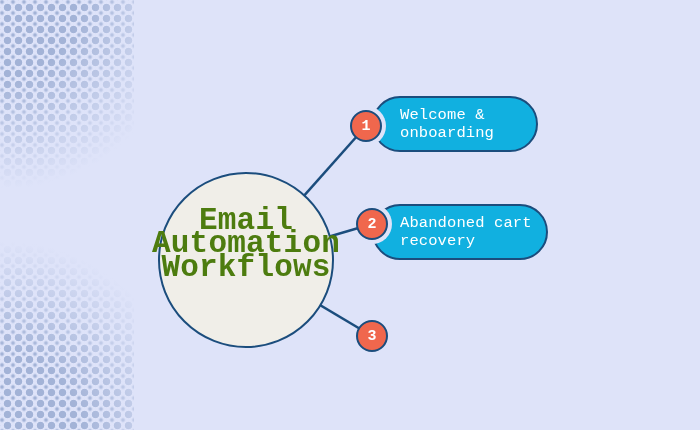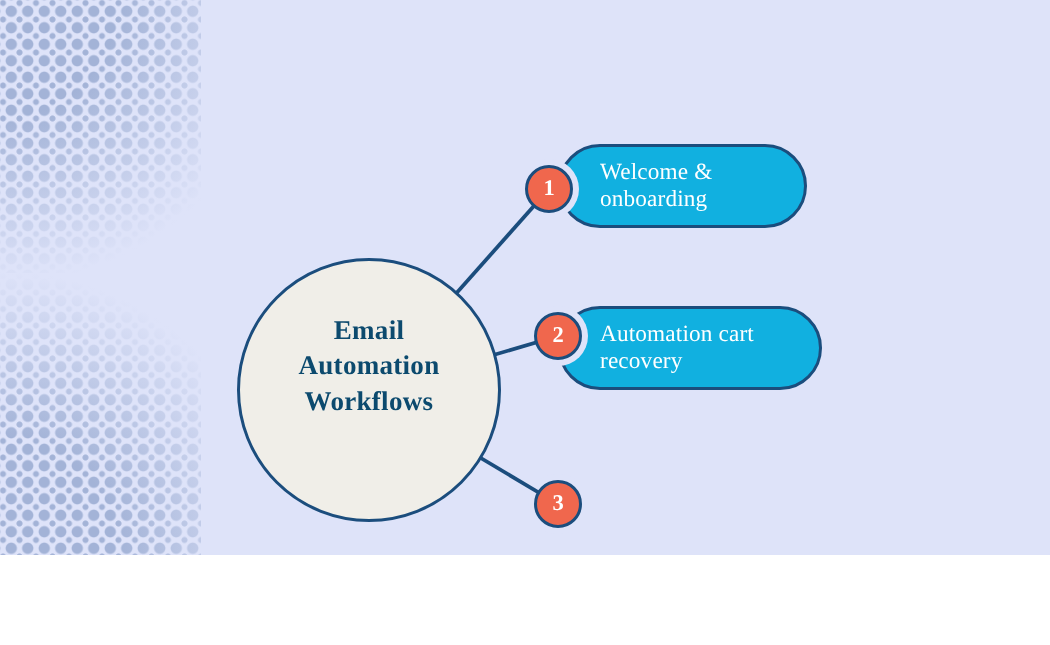--- a/index.html
+++ b/index.html
@@ -1,22 +1,22 @@
 <!DOCTYPE html>
 <html><head>
 <meta charset="utf-8">
 <style>
   html, body { margin: 0; padding: 0; }
   .stage {
     position: relative;
     width: 700px;
-    height: 370px;
+    height: 430px;
     background: #dee3f9;
     overflow: hidden;
-    font-family: Liberation Serif, serif;
+    font-family: Liberation Mono, monospace;
   }
 
   
   .halftone {
     position: absolute;
     left: 0;
     width: 134px;
     height: 188px;
     background-image:
       radial-gradient(circle, #a3b3d7 3.4px, rgba(163,179,215,0) 4.1px),
@@ -93,23 +93,23 @@
     box-sizing: border-box;
     border-radius: 50%;
     background: #f0eee8;
     border: 2.5px solid #1b4d7d;
     display: flex;
     align-items: center;
     justify-content: center;
     padding-bottom: 32px;
   }
   .center-title {
-    color: #0c4a6e;
+    color: #4d7c0f;
     font-weight: bold;
-    font-size: 18px;
+    font-size: 31px;
     line-height: 23.5px;
     text-align: center;
     white-space: pre-line;
     letter-spacing: 0.2px;
   }
 
   
   .badge {
     position: absolute;
     z-index: 4;
@@ -142,21 +142,21 @@
 
   <div class="halo halo-1"></div>
   <div class="halo halo-2"></div>
   <div class="halo halo-3"></div>
 
   <div class="pill pill-1">
     <span class="pill-label">Welcome &amp;
 onboarding</span>
   </div>
   <div class="pill pill-2">
-    <span class="pill-label">Automation cart
+    <span class="pill-label">Abandoned cart
 recovery</span>
   </div>
 
   <svg class="lines" width="700" height="430" viewBox="0 0 700 430">
     <line x1="246" y1="261" x2="366" y2="126" stroke="#1b4d7d" stroke-width="2.5"></line>
     <line x1="246" y1="261" x2="372" y2="224" stroke="#1b4d7d" stroke-width="2.5"></line>
     <line x1="246" y1="261" x2="372" y2="336" stroke="#1b4d7d" stroke-width="2.5"></line>
   </svg>
 
   <div class="center-node">

